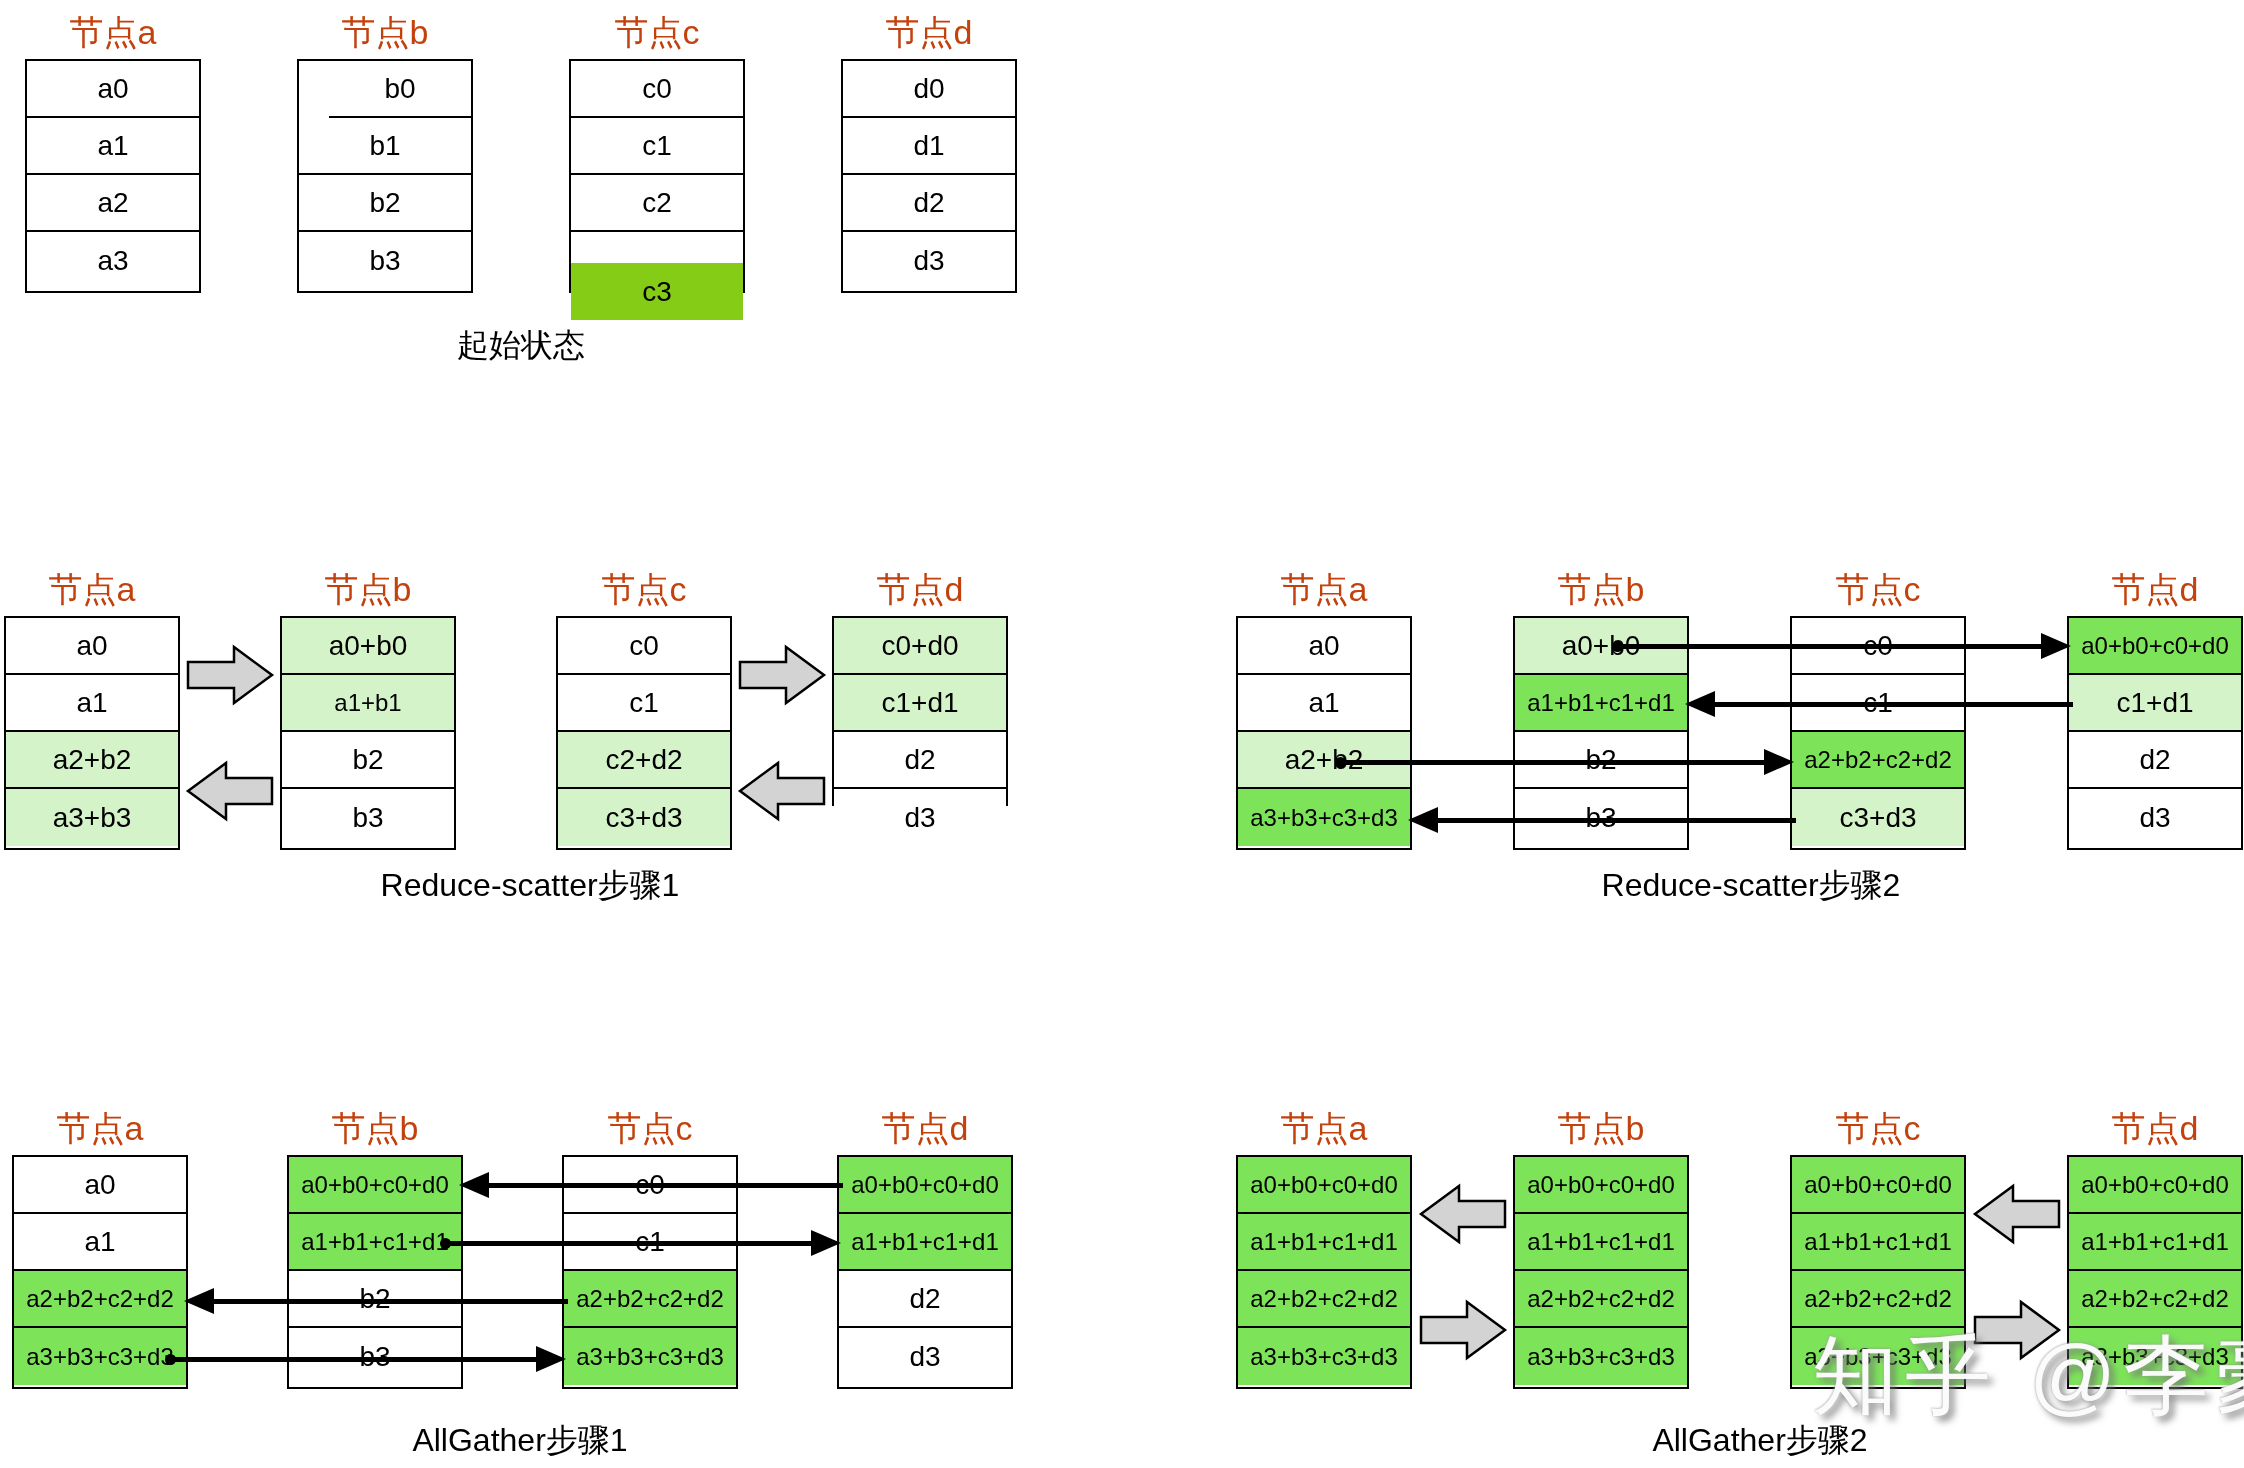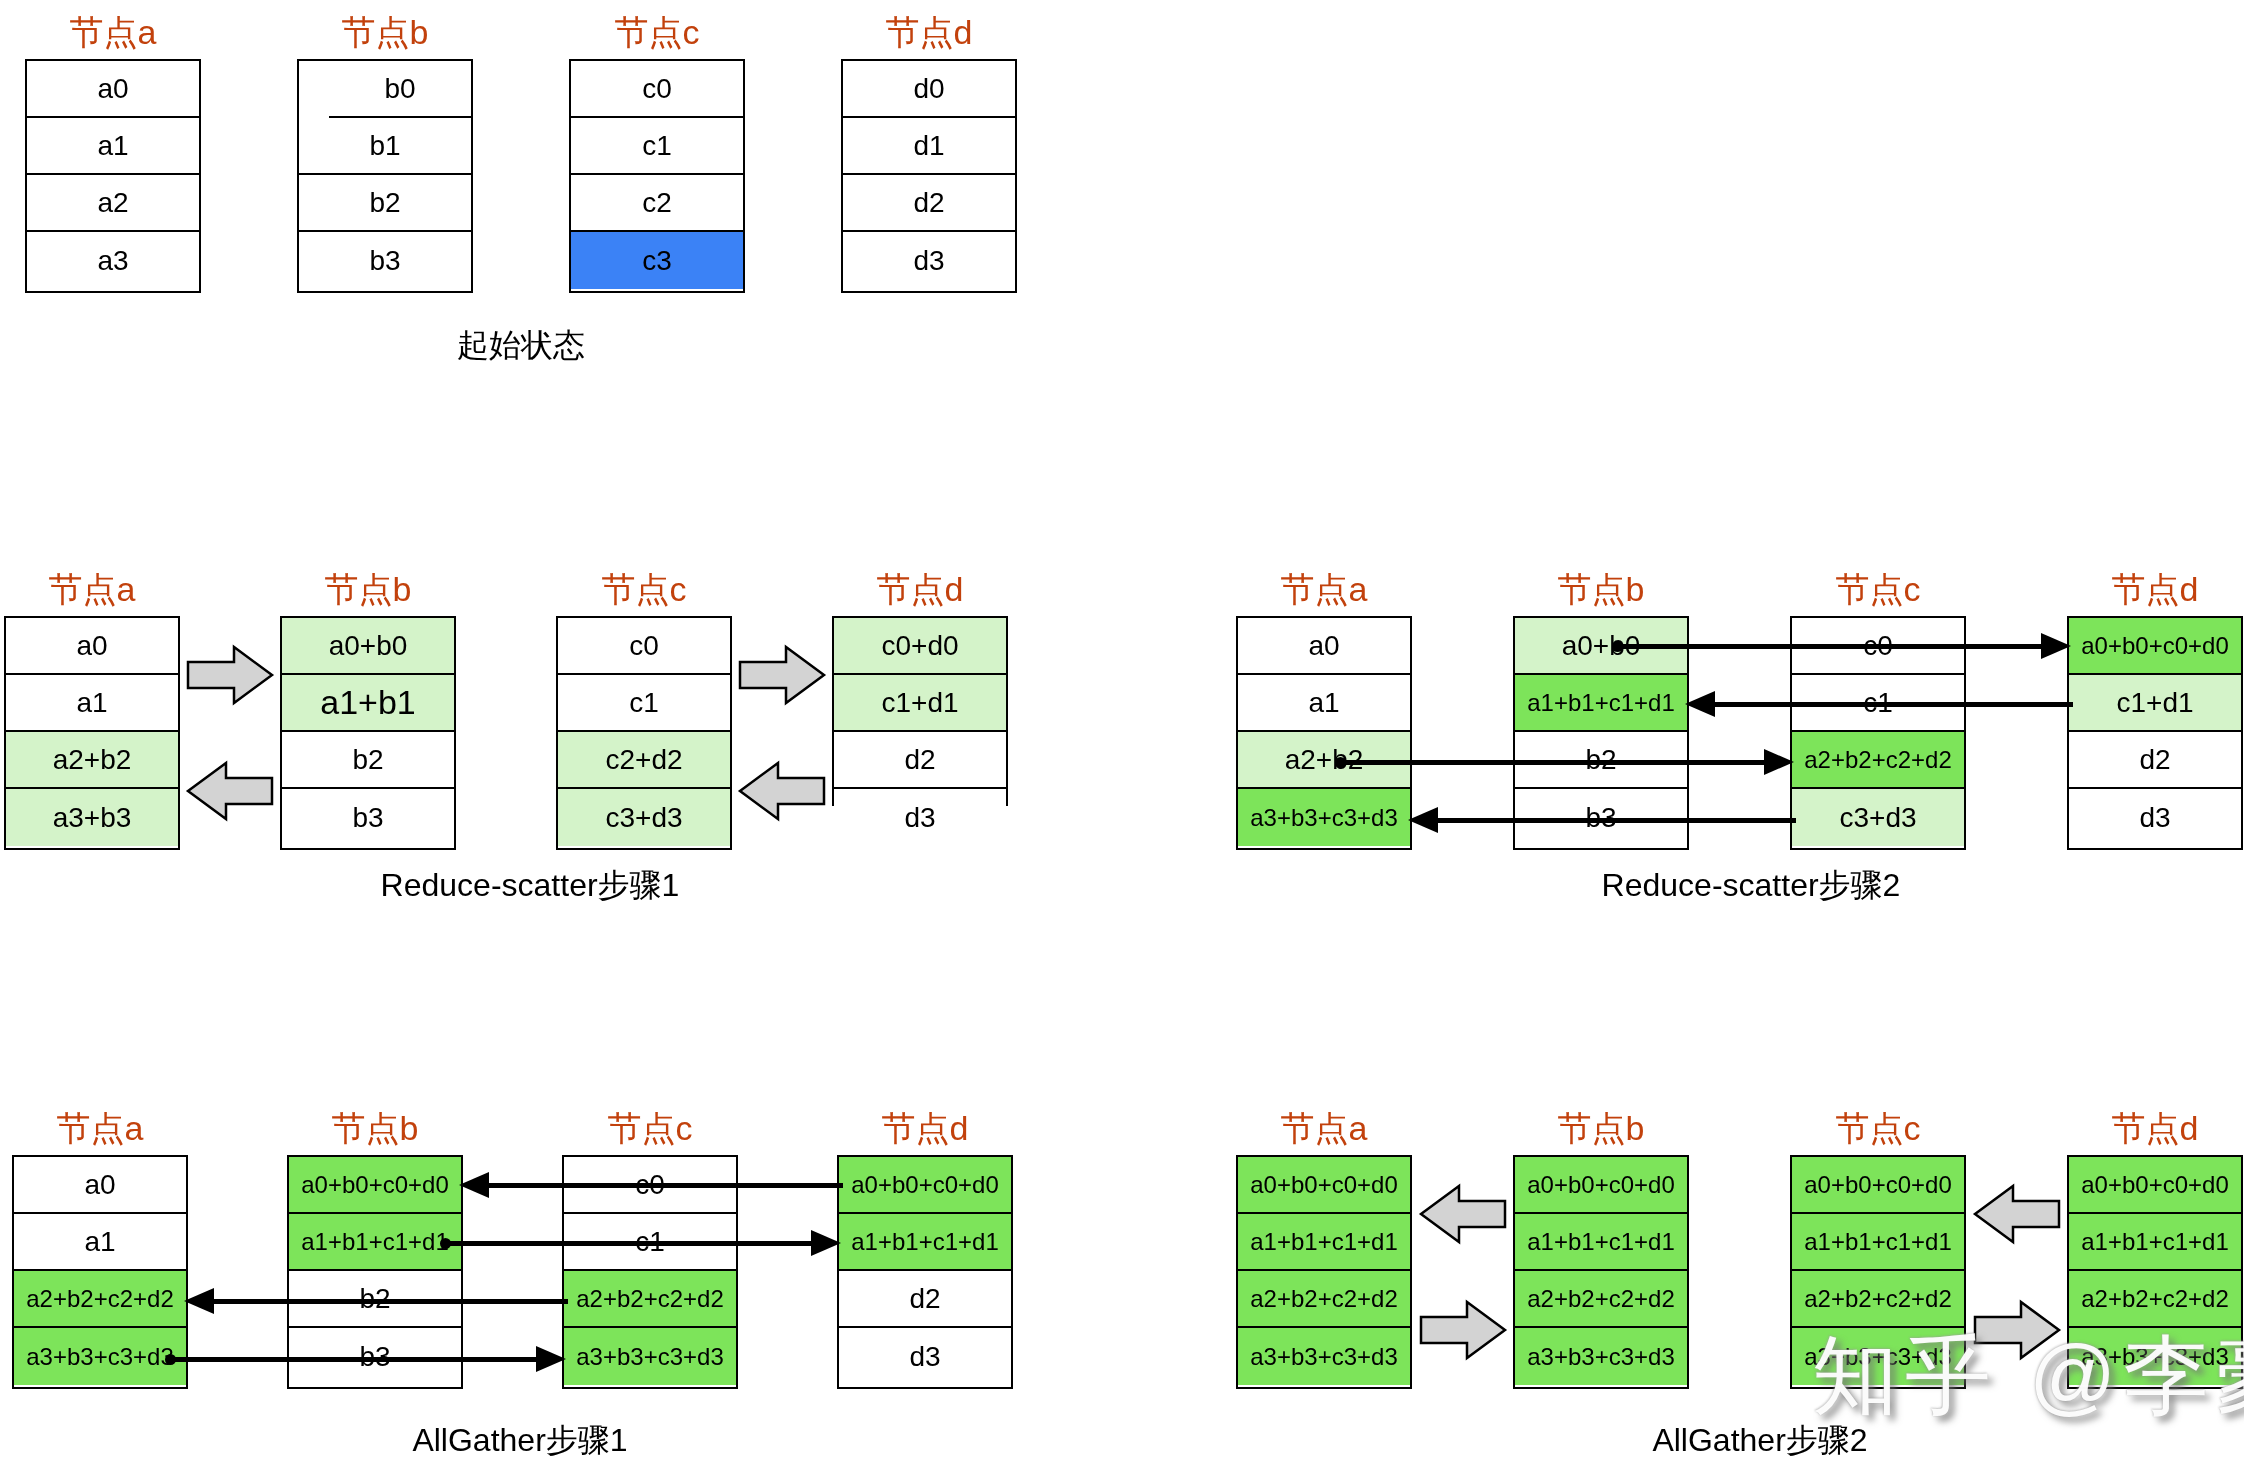--- a/index.html
+++ b/index.html
@@ -37,21 +37,21 @@
           <div class="cell" style="background: rgb(255, 255, 255); font-size: 28px; margin-left: 30px;">b0</div>
           <div class="cell" style="background: rgb(255, 255, 255); font-size: 28px;">b1</div>
           <div class="cell" style="background: rgb(255, 255, 255); font-size: 28px;">b2</div>
           <div class="cell" style="background: rgb(255, 255, 255); font-size: 28px;">b3</div>
         </div>
         <div class="node-title" style="left: 569px; top: 10px; width: 176px;">节点c</div>
         <div class="node-table" style="left: 569px; top: 59px; width: 176px; height: 234px;">
           <div class="cell" style="background: rgb(255, 255, 255); font-size: 28px;">c0</div>
           <div class="cell" style="background: rgb(255, 255, 255); font-size: 28px;">c1</div>
           <div class="cell" style="background: rgb(255, 255, 255); font-size: 28px;">c2</div>
-          <div class="cell" style="background: #3b82f6; font-size: 28px;">c3</div>
+          <div class="cell" style="background: #84cc16; font-size: 28px; margin-top: 31px;">c3</div>
         </div>
         <div class="node-title" style="left: 841px; top: 10px; width: 176px;">节点d</div>
         <div class="node-table" style="left: 841px; top: 59px; width: 176px; height: 234px;">
           <div class="cell" style="background: rgb(255, 255, 255); font-size: 28px;">d0</div>
           <div class="cell" style="background: rgb(255, 255, 255); font-size: 28px;">d1</div>
           <div class="cell" style="background: rgb(255, 255, 255); font-size: 28px;">d2</div>
           <div class="cell" style="background: rgb(255, 255, 255); font-size: 28px;">d3</div>
         </div>
         <div class="caption" style="left: 521px; top: 324px;">起始状态</div>
       </div>
@@ -59,21 +59,21 @@
         <div class="node-title" style="left: 4px; top: 567px; width: 176px;">节点a</div>
         <div class="node-table" style="left: 4px; top: 616px; width: 176px; height: 234px;">
           <div class="cell" style="background: rgb(255, 255, 255); font-size: 28px;">a0</div>
           <div class="cell" style="background: rgb(255, 255, 255); font-size: 28px;">a1</div>
           <div class="cell" style="background: rgb(212, 243, 201); font-size: 28px;">a2+b2</div>
           <div class="cell" style="background: rgb(212, 243, 201); font-size: 28px;">a3+b3</div>
         </div>
         <div class="node-title" style="left: 280px; top: 567px; width: 176px;">节点b</div>
         <div class="node-table" style="left: 280px; top: 616px; width: 176px; height: 234px;">
           <div class="cell" style="background: rgb(212, 243, 201); font-size: 28px;">a0+b0</div>
-          <div class="cell" style="background: rgb(212, 243, 201); font-size: 34px; text-align: center;">a1+b1</div>
+          <div class="cell" style="background: rgb(212, 243, 201); font-size: 24px; text-align: center;">a1+b1</div>
           <div class="cell" style="background: rgb(255, 255, 255); font-size: 28px;">b2</div>
           <div class="cell" style="background: rgb(255, 255, 255); font-size: 28px;">b3</div>
         </div>
         <div class="node-title" style="left: 556px; top: 567px; width: 176px;">节点c</div>
         <div class="node-table" style="left: 556px; top: 616px; width: 176px; height: 234px;">
           <div class="cell" style="background: rgb(255, 255, 255); font-size: 28px;">c0</div>
           <div class="cell" style="background: rgb(255, 255, 255); font-size: 28px;">c1</div>
           <div class="cell" style="background: rgb(212, 243, 201); font-size: 28px;">c2+d2</div>
           <div class="cell" style="background: rgb(212, 243, 201); font-size: 28px;">c3+d3</div>
         </div>

